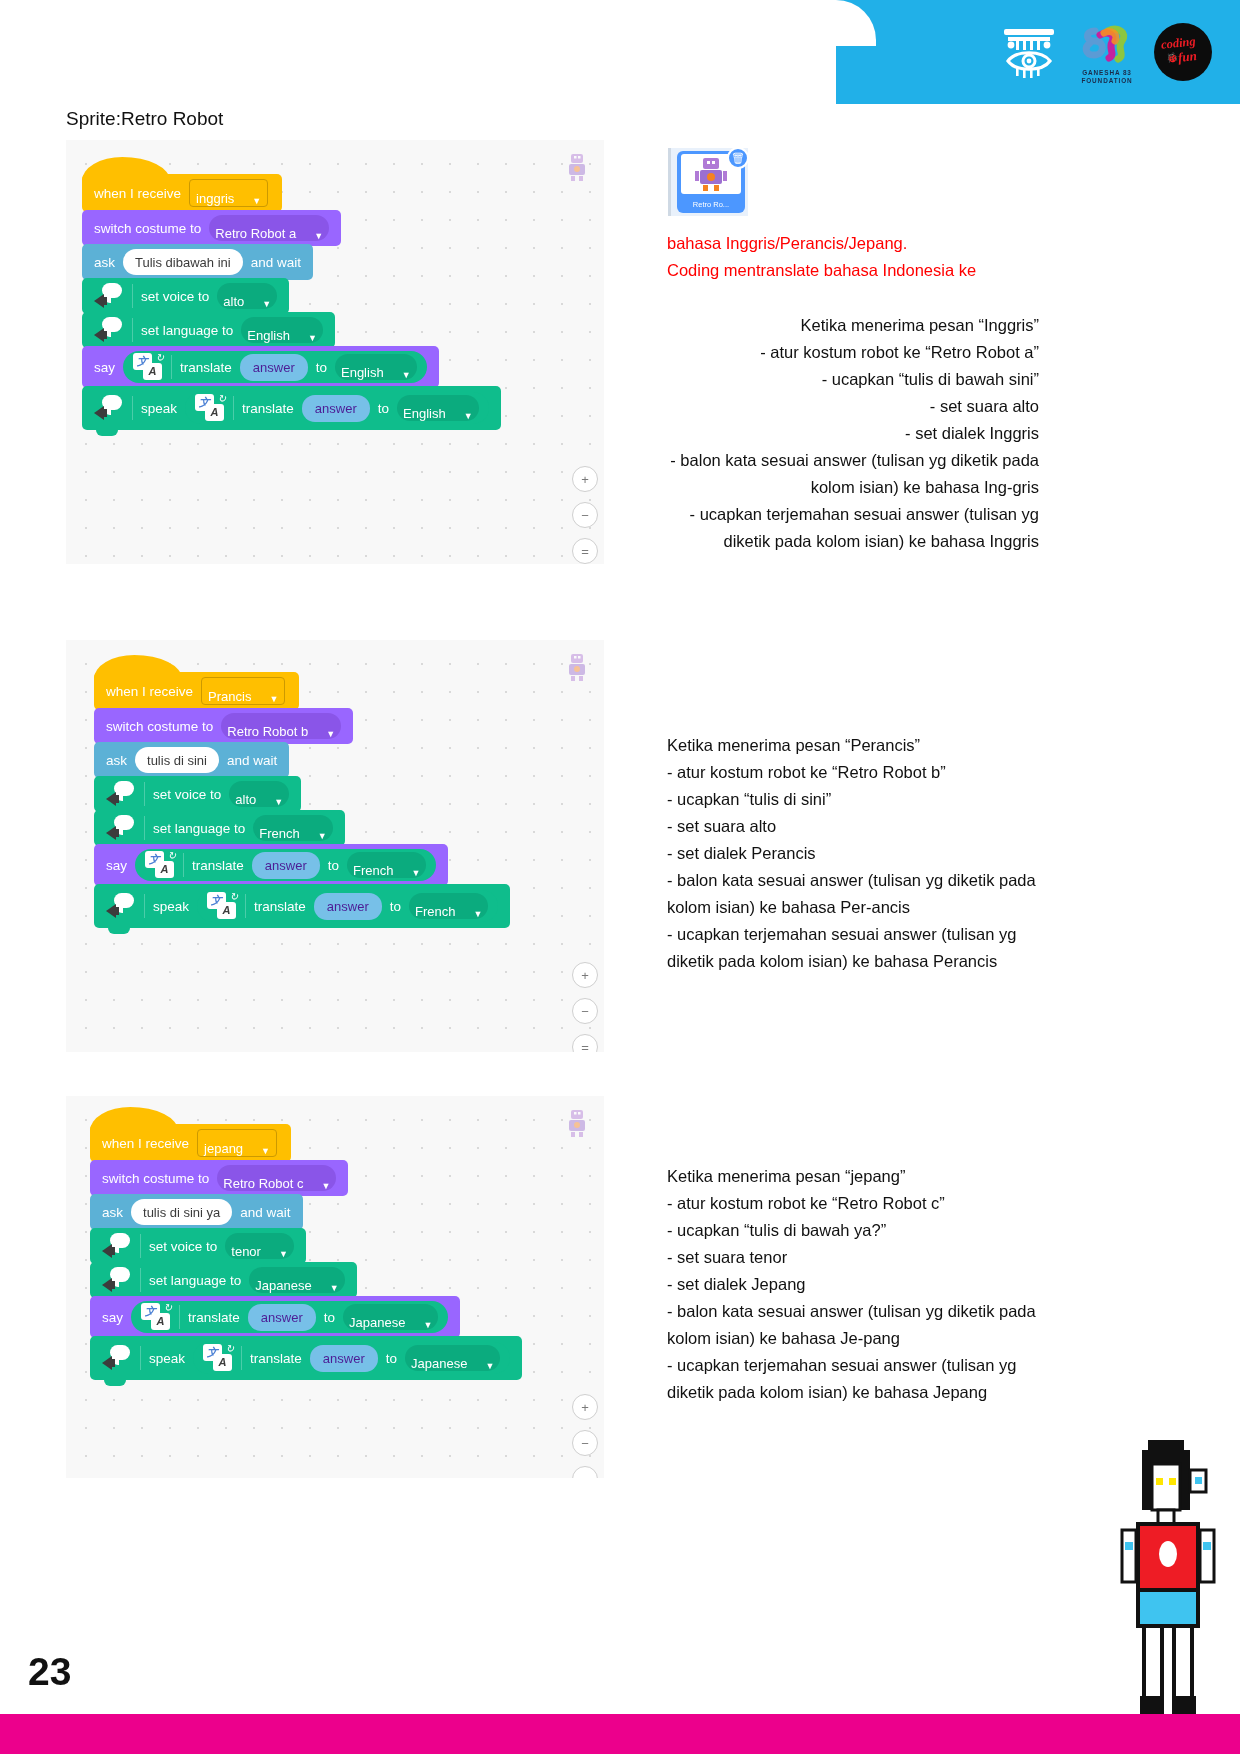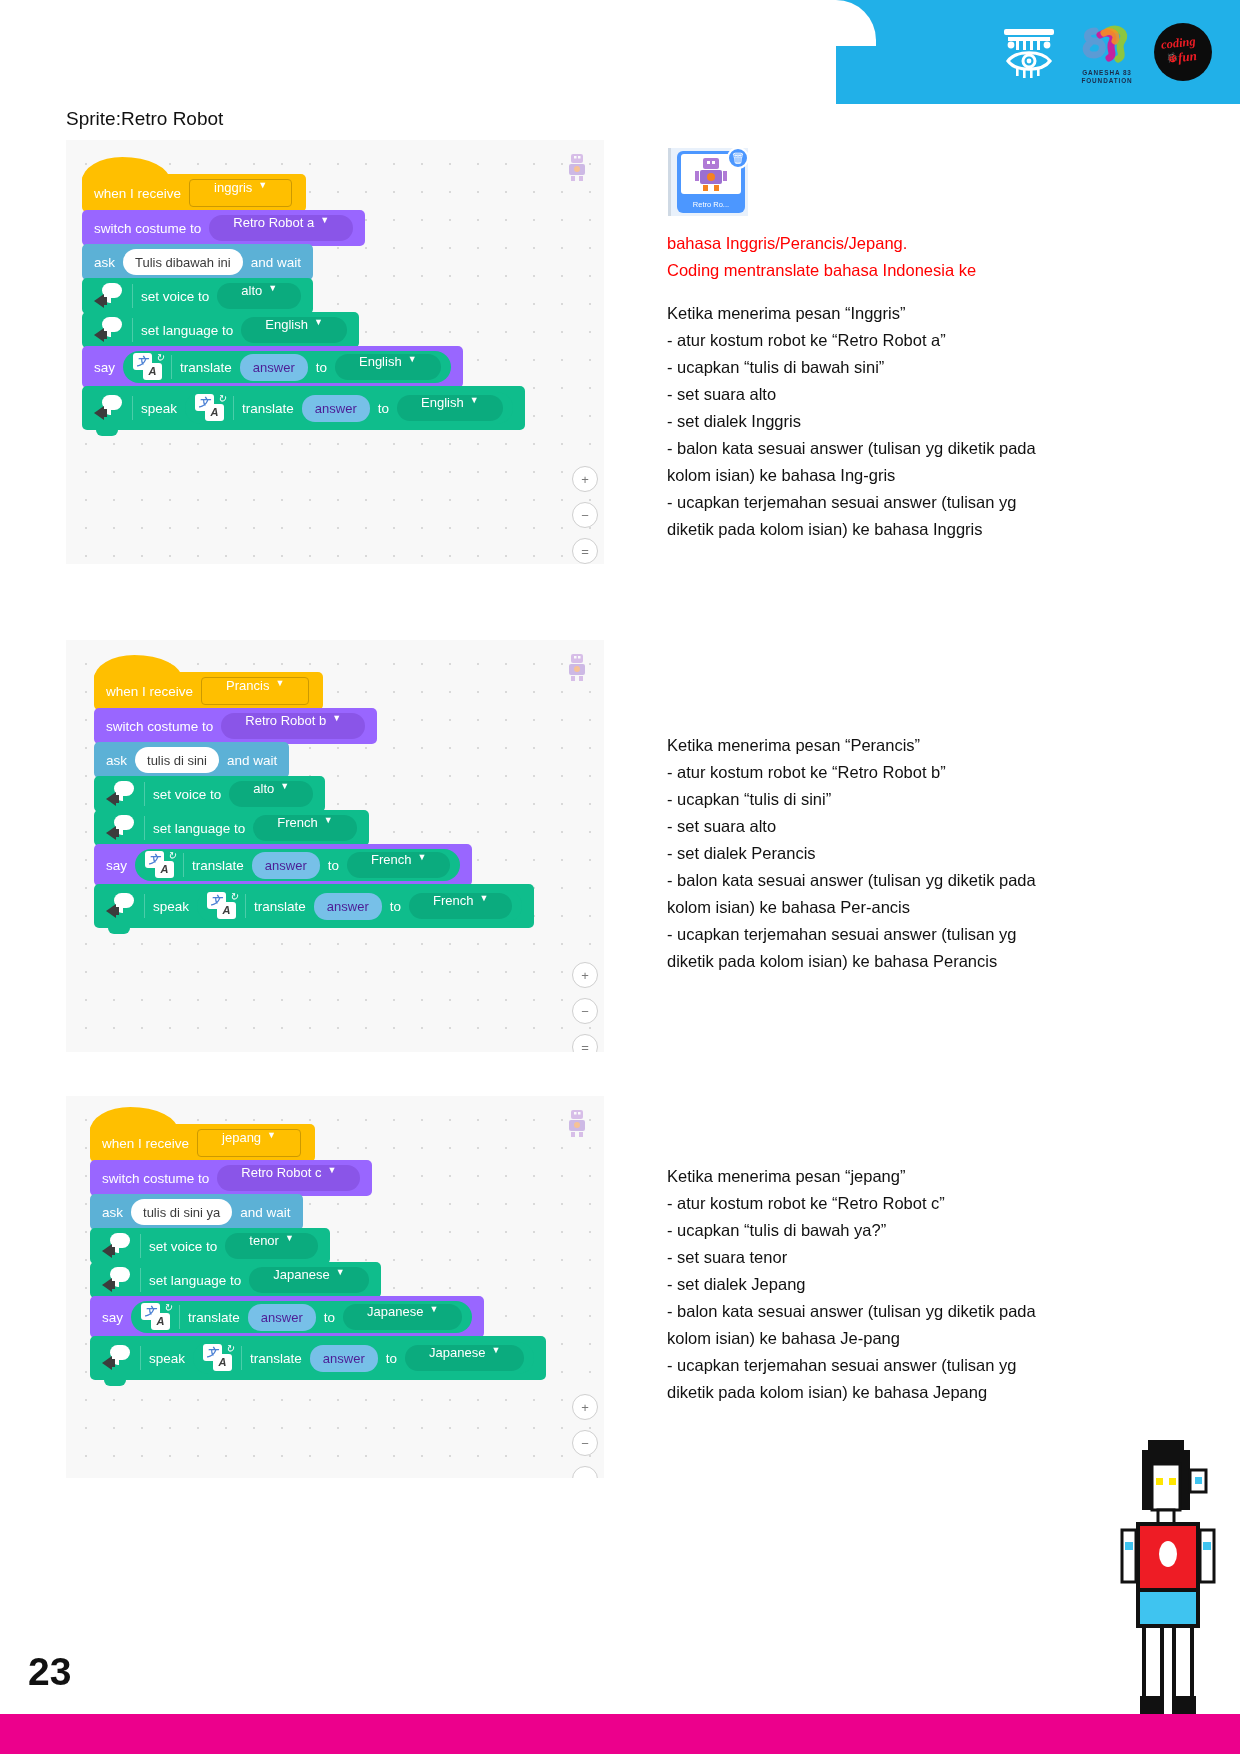--- a/index.html
+++ b/index.html
@@ -94,22 +94,22 @@
   
   .blk::after{
     content:""; position:absolute; left:14px; bottom:-6px; width:22px; height:7px;
     border-bottom-left-radius:6px; border-bottom-right-radius:6px;
     background:inherit;
   }
   .hat::after{ background:#ffbf00; }
 
   
   .dd{
-    display:inline-flex; align-items:flex-start; gap:6px;
-    height:26px; padding:0 24px; border-radius:13px;
+    display:inline-flex; align-items:flex-end; gap:18px;
+    height:26px; padding:0 6px; border-radius:13px;
     font-size:13px; color:#fff;
   }
   .dd.on-hat{ background:#ffbf00; border:1px solid #cc9900; border-radius:4px; height:28px; }
   .dd.on-looks{ background:#8a55e8; }
   .dd.on-tts{ background:#0bab7e; }
   .dd .car{ font-size:9px; }
 
   .txtfield{
     display:inline-flex; align-items:center; height:26px; padding:0 12px;
     border-radius:13px; background:#fff; color:#3b3b3b; font-size:13px;
@@ -179,21 +179,21 @@
   .trash{
     position:absolute; right:-4px; top:-4px; width:22px; height:22px; border-radius:50%;
     background:#4c97ff; border:2px solid #fff; color:#fff; font-size:11px;
     display:flex; align-items:center; justify-content:center;
   }
 
   
   .rtext{ position:absolute; left:667px; width:372px; font-size:16.5px; line-height:27px; color:#111; }
   .rtext.red{ color:#ff0000; }
   .rt1{ top:230px; }
-  .rt1b{ top:300px; }
+  .rt1b{ top:312px;text-align:right; }
   .rt2{ top:732px; }
   .rt3{ top:1163px; }
 
   
   .page-num{
     position:absolute; left:28px; top:1650px; font-size:39px; font-weight:bold; color:#111;
     font-family:"Liberation Sans", sans-serif;
   }
   .footer-label{
     position:absolute; right:110px; top:1732px; font-size:9.5px; letter-spacing:2.1px;

